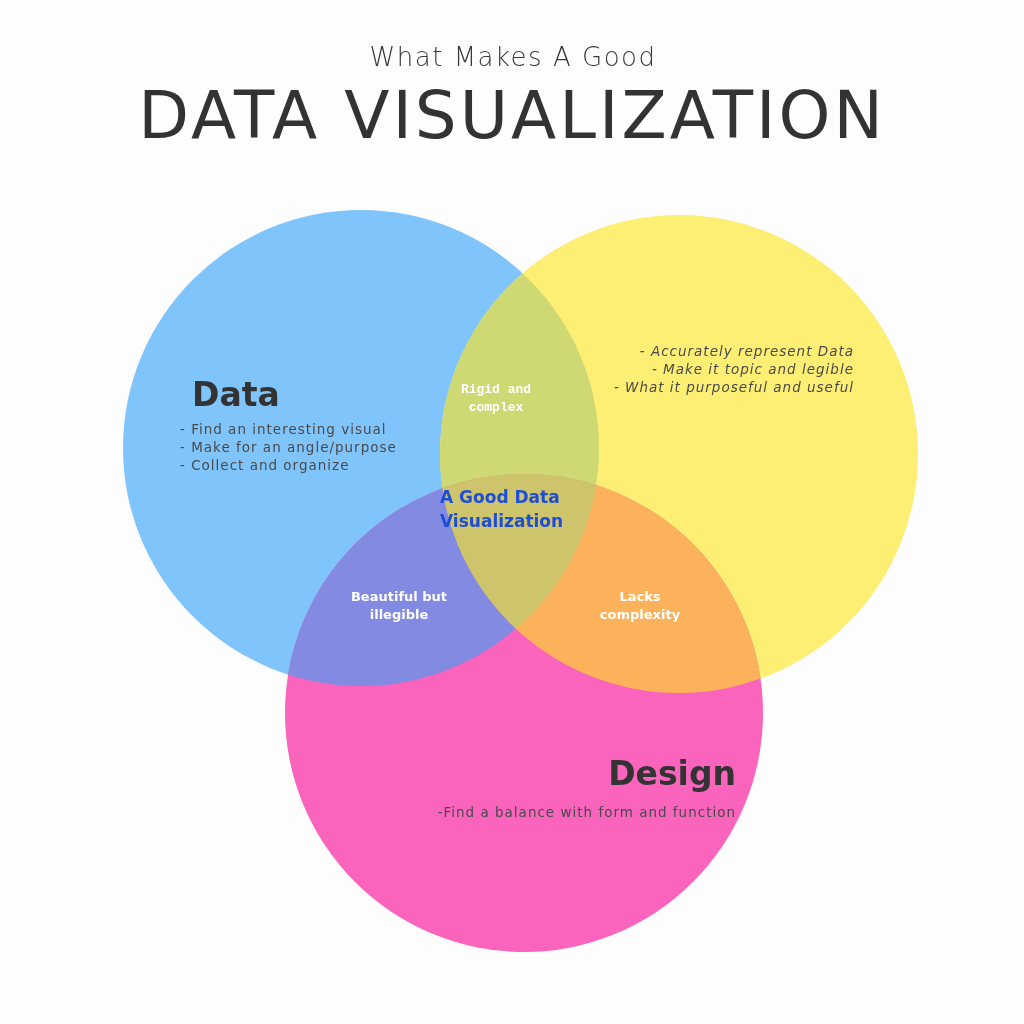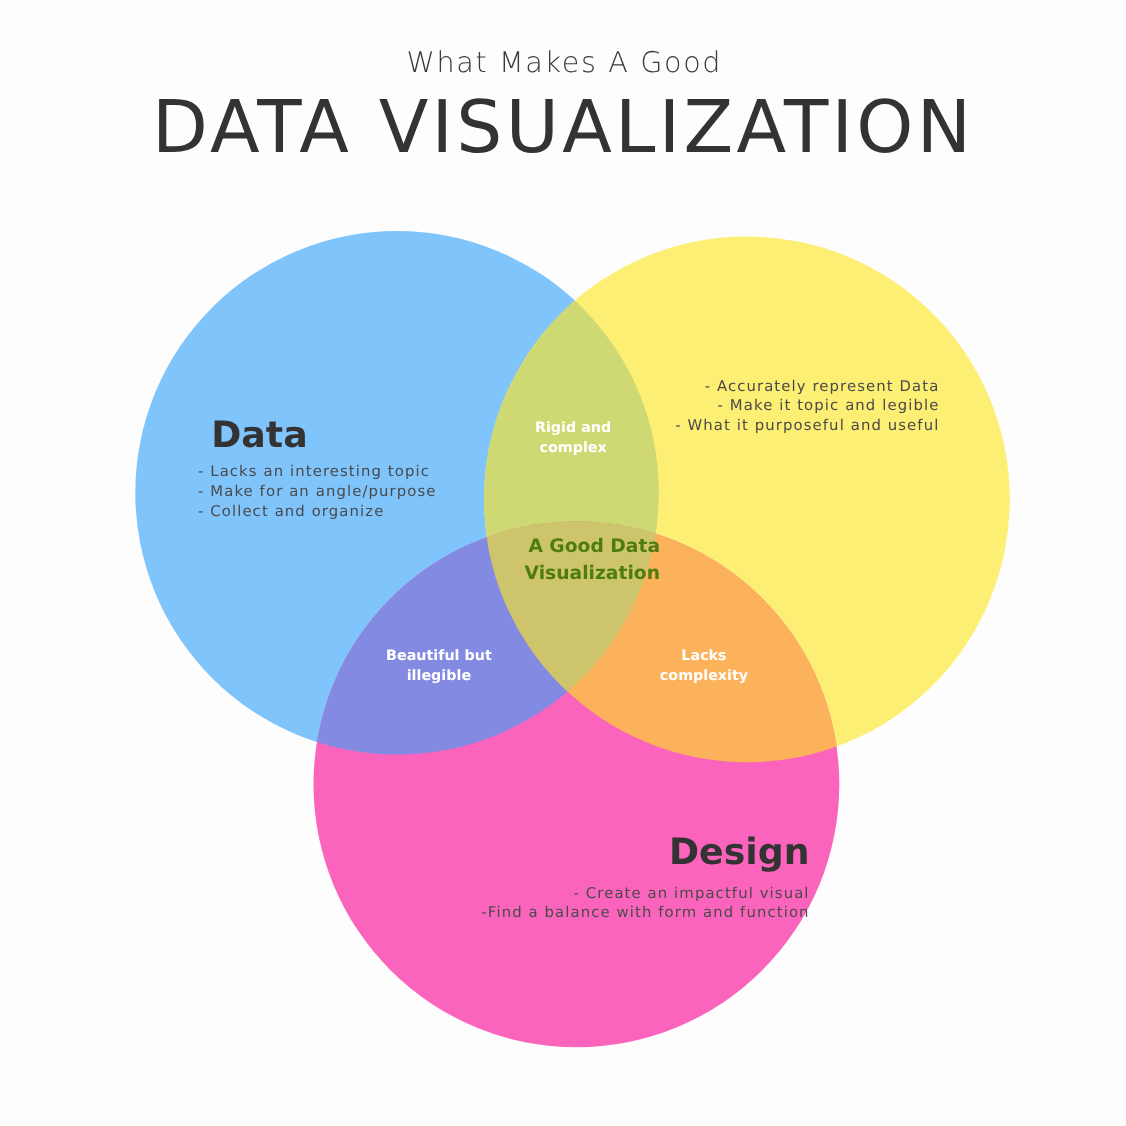--- a/index.html
+++ b/index.html
@@ -16,21 +16,21 @@
       position: absolute; left: 0; top: 76px; width: 1024px; text-align: center;
       font-family: "DejaVu Sans", sans-serif; font-size: 66px; font-weight: 400;
       letter-spacing: 3px; color: #333; line-height: 80px;
     }
     svg.venn { position: absolute; left: 0; top: 0; }
     .label { position: absolute; }
     .heading { font-size: 33px; font-weight: 700; color: #333; line-height: 38px; }
     .bullets { font-size: 13.5px; color: #4a4a4a; letter-spacing: 1px; line-height: 18px; }
     .bullets div { white-space: nowrap; }
     .overlap { font-size: 13px; font-weight: 700; color: #fff; text-align: center; line-height: 18px; }
-    .center-label { font-size: 17px; font-weight: 600; color: #4d7c0f; text-align: right; line-height: 24px; }
+    .center-label { font-size: 17px; font-weight: 600; color: #1d4ed8; text-align: left; line-height: 24px; }
   </style>
 </head>
 <body>
 
 <div class="subtitle">What Makes A Good</div>
 <div class="title">DATA VISUALIZATION</div>
 
 <svg class="venn" width="1024" height="1024" viewBox="0 0 1024 1024">
   <defs>
     <clipPath id="cData">
@@ -60,43 +60,42 @@
       <g clip-path="url(#cDes)">
         <rect x="0" y="0" width="1024" height="1024" fill="#cdc46c"></rect>
       </g>
     </g>
   </g>
 </svg>
 
 <div class="label" style="left:180px; top:336px;margin-top:40px;">
   <div class="heading" style="margin-left:12px;">Data</div>
   <div class="bullets" style="margin-top:6px;">
-    <div>- Lacks an interesting topic</div>
+    <div>- Find an interesting visual</div>
     <div>- Make for an angle/purpose</div>
     <div>- Collect and organize</div>
   </div>
 </div>
 
 <div class="label" style="right:170px; top:336px; text-align:right;">
-  <div class="bullets" style="margin-top:6px;">
+  <div class="bullets" style="margin-top:6px;font-style:italic;">
     <div>- Accurately represent Data</div>
     <div>- Make it topic and legible</div>
     <div>- What it purposeful and useful</div>
   </div>
 </div>
 
 <div class="label" style="left:336px; width:400px; top:755px; text-align:right;">
   <div class="heading">Design</div>
   <div class="bullets" style="margin-top:10px;">
-    <div>- Create an impactful visual</div>
     <div>-Find a balance with form and function</div>
   </div>
 </div>
 
-<div class="label overlap" style="left:461px; width:120px; top:381px;">
+<div class="label overlap" style="left:436px; width:120px; top:381px;font-family:Liberation Mono, monospace;">
   <div>Rigid and</div>
   <div>complex</div>
 </div>
 <div class="label overlap" style="left:339px; width:120px; top:588px;">
   <div>Beautiful but</div>
   <div>illegible</div>
 </div>
 <div class="label overlap" style="left:580px; width:120px; top:588px;">
   <div>Lacks</div>
   <div>complexity</div>

